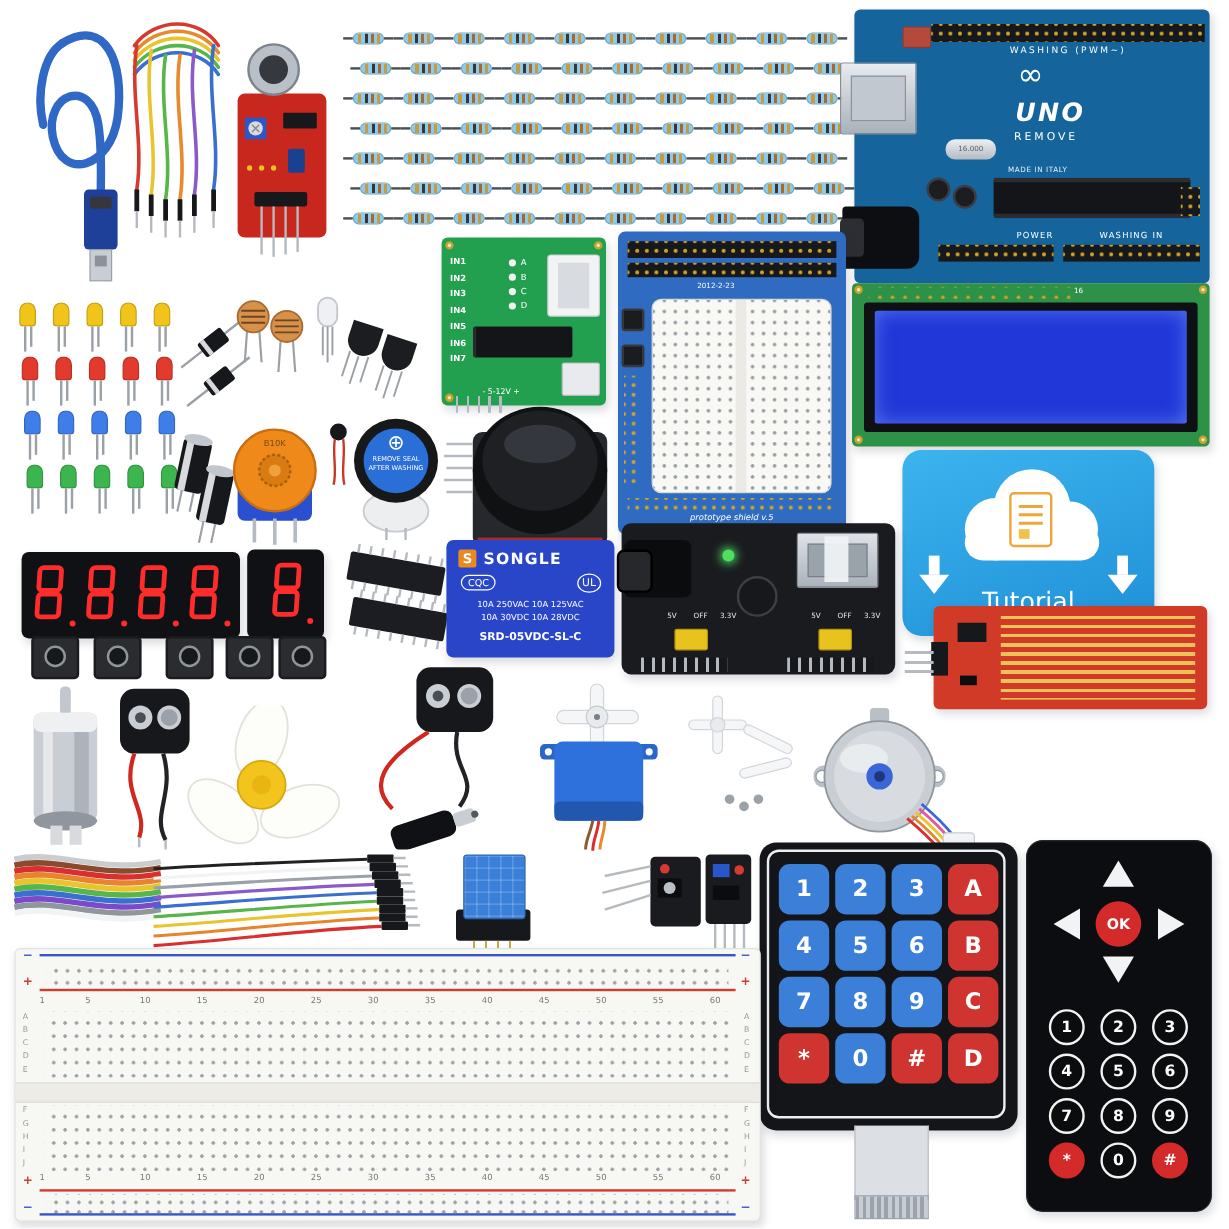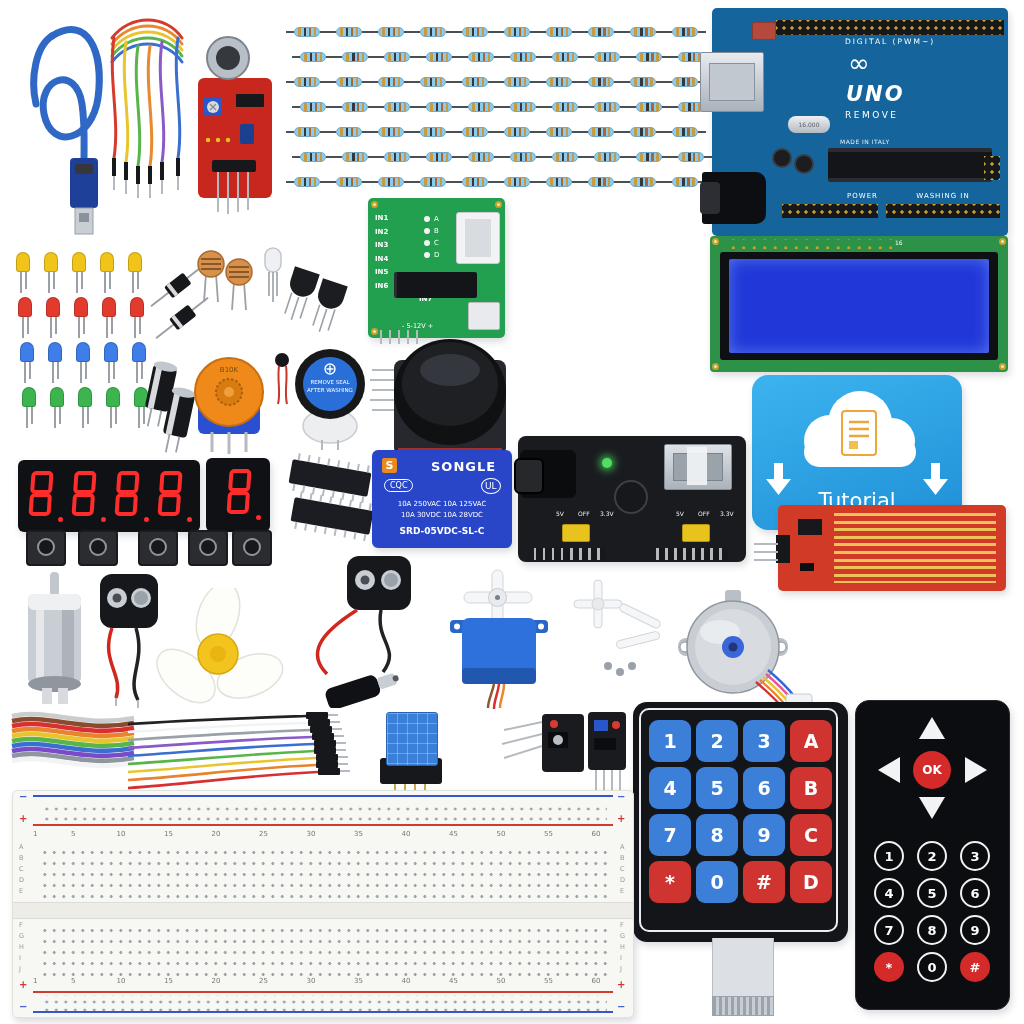--- a/index.html
+++ b/index.html
@@ -92,21 +92,21 @@
   .seg1{left:206px;top:458px;width:64px;height:74px;background-color:#101114;border-radius:6px;}
   .digit8{position:absolute;top:11px;width:24px;height:46px;transform:skewX(-4deg);}
   .digit8::before,.digit8::after{content:"";position:absolute;left:2px;width:14px;height:15px;border:4px solid #ff2c2c;border-radius:5px;}
   .digit8::before{top:0;}
   .digit8::after{top:22px;}
   .segdp{position:absolute;top:57px;width:5px;height:5px;border-radius:50%;background:#ff2c2c;}
 
   
   .relay{left:372px;top:450px;width:140px;height:98px;background-color:#2946c9;border-radius:6px;}
   .relay-logo{left:10px;top:8px;width:15px;height:15px;background-color:#ea8a1e;color:#fff;font-size:11px;font-weight:bold;text-align:center;line-height:15px;border-radius:2px;}
-  .relay-brand{left:31px;top:9px;font-size:13px;font-weight:bold;letter-spacing:1px;margin-left:28px;}
+  .relay-brand{left:31px;top:9px;font-size:13px;font-weight:bold;letter-spacing:1px;}
   .relay-cqc{left:12px;top:29px;font-size:8px;border:1px solid #fff;border-radius:8px;padding:1px 5px;}
   .relay-ul{left:109px;top:28px;font-size:9px;border:1.5px solid #fff;border-radius:50%;padding:2px 3px;}
   .relay-spec1{left:8px;top:50px;width:124px;font-size:7px;text-align:center;white-space:nowrap;}
   .relay-spec2{left:8px;top:61px;width:124px;font-size:7px;text-align:center;white-space:nowrap;}
   .relay-model{left:8px;top:76px;width:124px;font-size:9px;font-weight:bold;text-align:center;white-space:nowrap;}
 
   
   .pmod{left:518px;top:436px;width:228px;height:126px;background-color:#1a1b1f;border-radius:8px;}
   .pm-jack{left:2px;top:14px;width:56px;height:48px;background-color:#0b0c0e;border-radius:6px;}
   .pm-jack-face{left:-6px;top:8px;width:26px;height:32px;background-color:#26282c;border:2px solid #000;border-radius:6px;}
@@ -600,21 +600,21 @@
 
   <div class="abs arduino shadow">
     <div class="abs ard-usb">
         <div class="abs ard-usb-inner"></div>
       </div>
     <div class="abs ard-jack">
         <div class="abs ard-jack-hole"></div>
       </div>
     <div class="abs ard-reset"></div>
     <div class="abs ard-header ard-header-top gold-dots"></div>
-    <div class="abs ard-digital txt">DIGITAL (PWM~)</div>
+    <div class="abs ard-digital txt">WASHING (PWM~)</div>
     <div class="abs ard-logo txt">∞</div>
     <div class="abs ard-uno txt">UNO</div>
     <div class="abs ard-brand txt">REMOVE</div>
     <div class="abs ard-crystal">16.000</div>
     <div class="abs ard-madein txt">MADE IN ITALY</div>
     <div class="abs ard-chip"></div>
     <div class="abs ard-cap c1"></div>
     <div class="abs ard-cap c2"></div>
     <div class="abs ard-power-label txt">POWER</div>
     <div class="abs ard-analog-label txt">WASHING IN</div>
@@ -777,21 +777,21 @@
   </svg>
 
   <div class="abs driver shadow">
     <div class="abs" id="driver-inputs" style="left:7px;top:16px;width:26px;height:100px;">
         <div class="drv-in" style="top: 0px;">IN1</div>
         <div class="drv-in" style="top: 13.5px;">IN2</div>
         <div class="drv-in" style="top: 27px;">IN3</div>
         <div class="drv-in" style="top: 40.5px;">IN4</div>
         <div class="drv-in" style="top: 54px;">IN5</div>
         <div class="drv-in" style="top: 67.5px;">IN6</div>
-        <div class="drv-in" style="top: 81px; margin-left: 44px;">IN7</div>
+        <div class="drv-in" style="top: 81px;">IN7</div>
       </div>
     <div class="abs" id="driver-leds" style="left:56px;top:17px;width:30px;height:52px;">
         <div class="drv-led" style="top: 0px;">
           <div class="drv-dot"></div>
           <div class="drv-lbl">A</div>
         </div>
         <div class="drv-led" style="top: 12px;">
           <div class="drv-dot"></div>
           <div class="drv-lbl">B</div>
         </div>
@@ -809,20 +809,33 @@
       </div>
     <div class="abs drv-ic"></div>
     <div class="abs drv-term"></div>
     <div class="abs drv-power txt">- 5-12V +</div>
     <div class="abs drv-pins"></div>
     <div class="pcb-hole" style="left:3px;top:3px;"></div>
     <div class="pcb-hole" style="left:127px;top:3px;"></div>
     <div class="pcb-hole" style="left:3px;top:130px;"></div>
   </div>
 
+  <div class="abs shield shadow">
+    <div class="abs sh-header1 sh-black gold-dots"></div>
+    <div class="abs sh-header2 sh-black gold-dots"></div>
+    <div class="abs sh-date txt">2012-2-23</div>
+    <div class="abs sh-btn b1"></div>
+    <div class="abs sh-btn b2"></div>
+    <div class="abs sh-goldcol gold-dots"></div>
+    <div class="abs mini-bb">
+        <div class="abs mini-groove"></div>
+      </div>
+    <div class="abs sh-goldrow gold-dots"></div>
+    <div class="abs sh-name txt">prototype shield v.5</div>
+  </div>
 
   <div class="abs lcd shadow">
     <div class="abs lcd-holes gold-dots"></div>
     <div class="abs lcd-pin1 txt">1</div>
     <div class="abs lcd-pin16 txt">16</div>
     <div class="abs lcd-bezel">
       <div class="abs lcd-screen"></div>
     </div>
     <div class="pcb-hole lh1"></div>
     <div class="pcb-hole lh2"></div>

